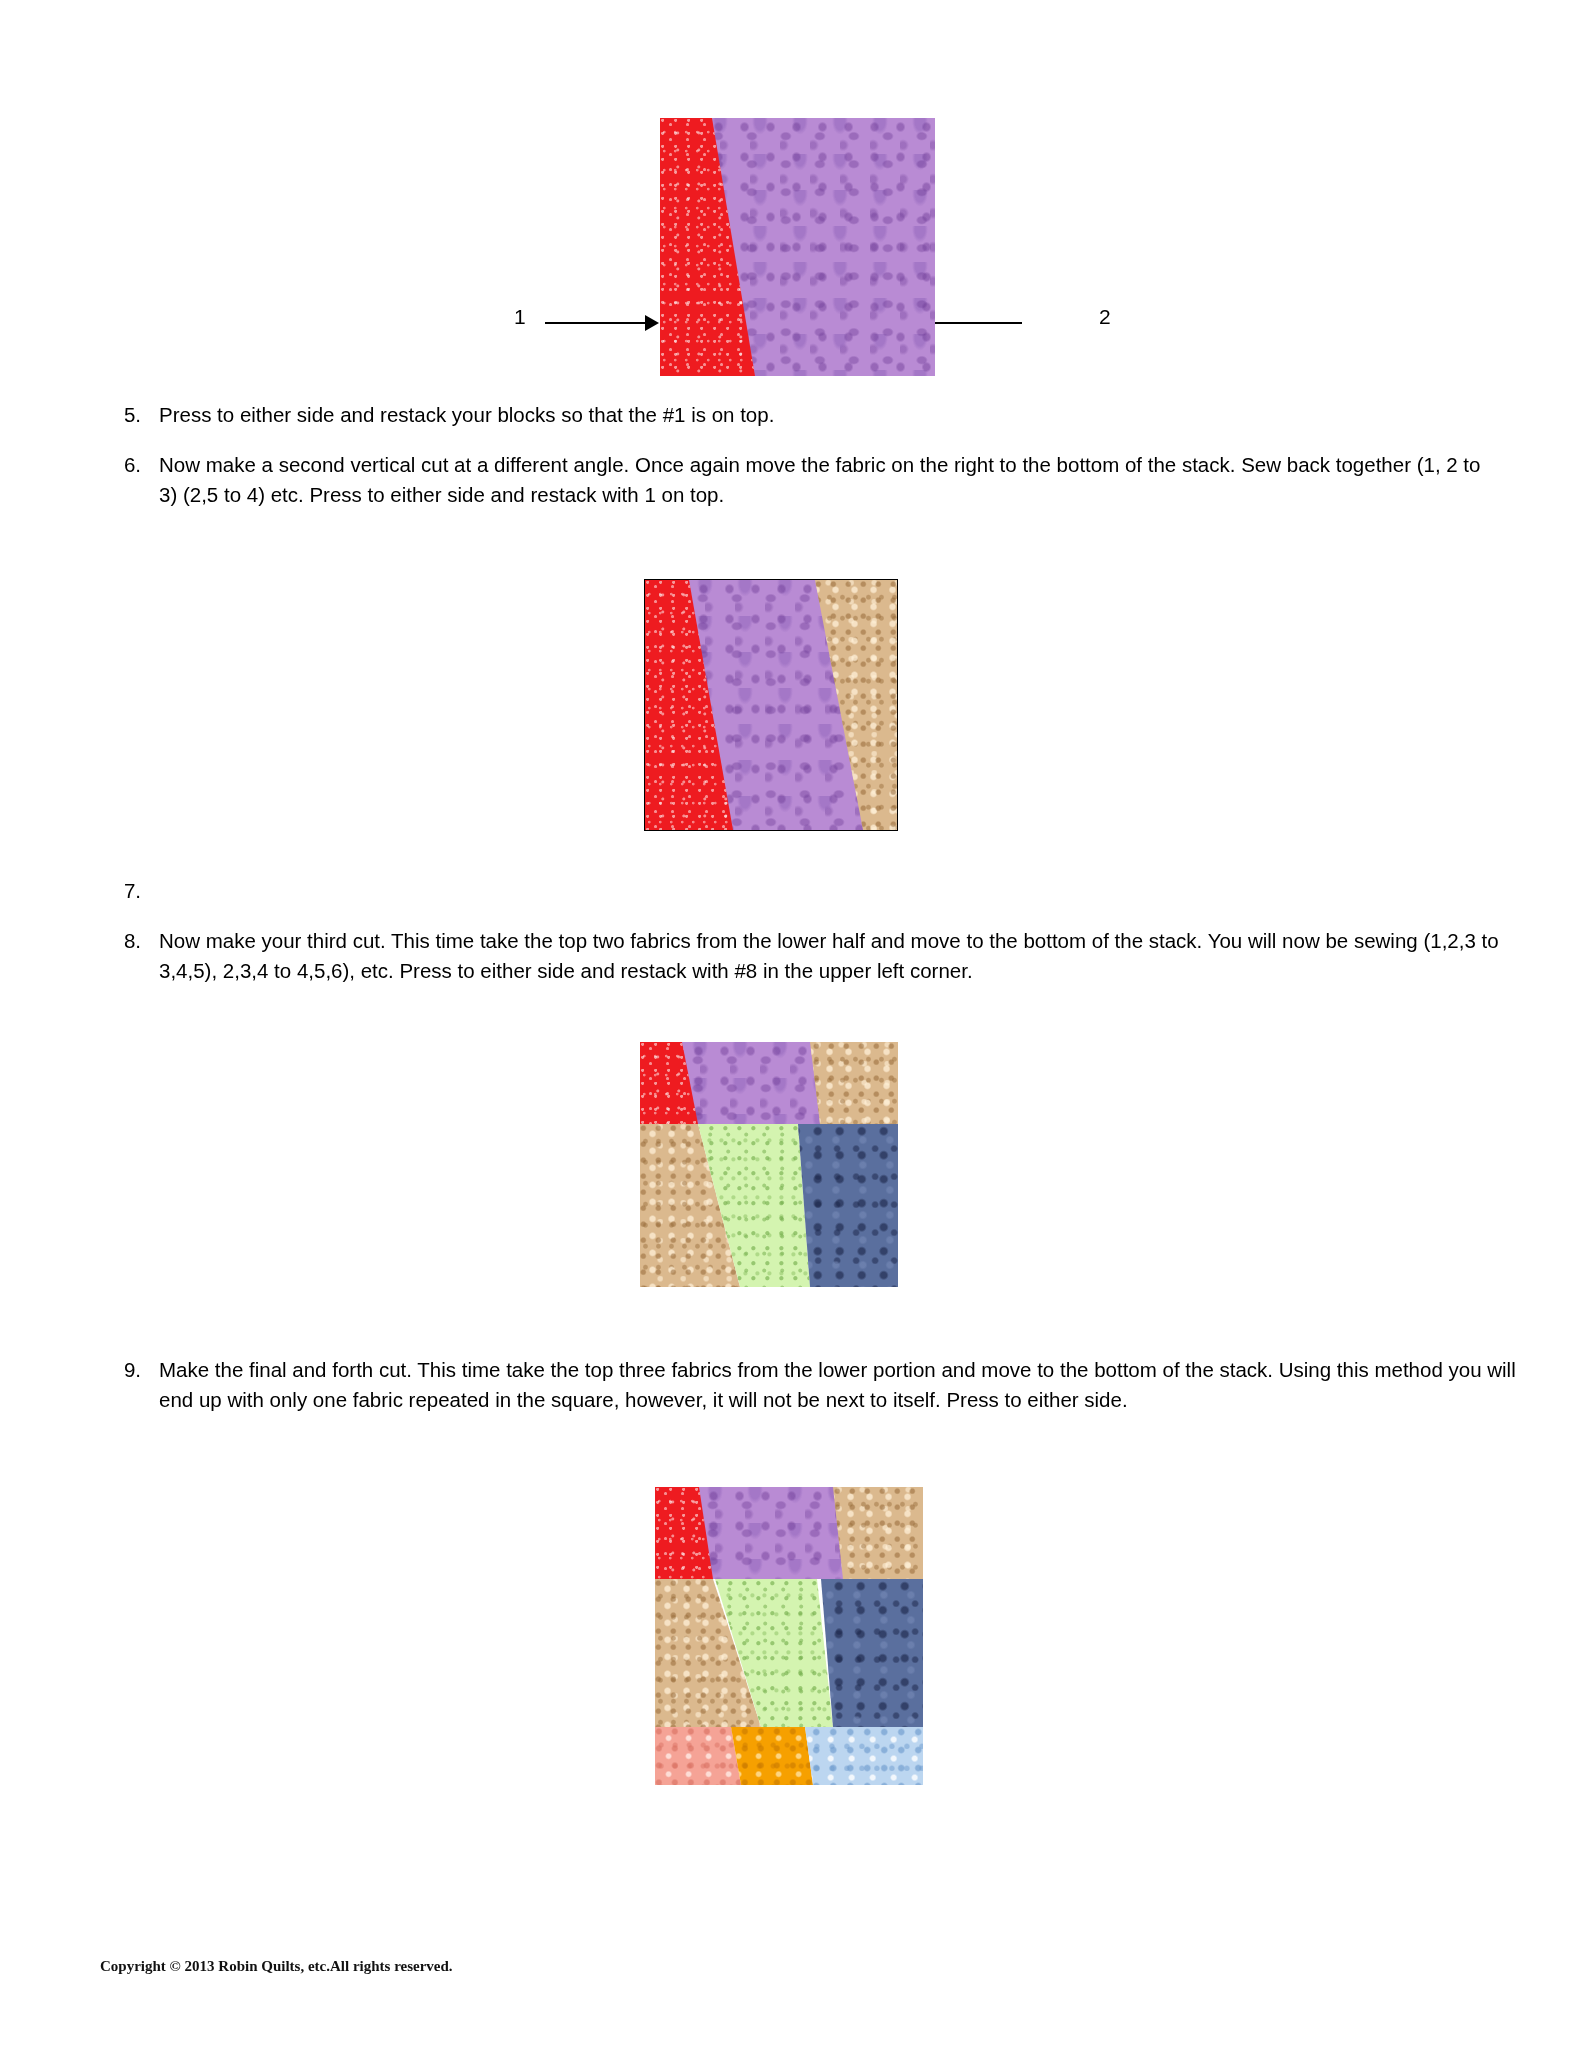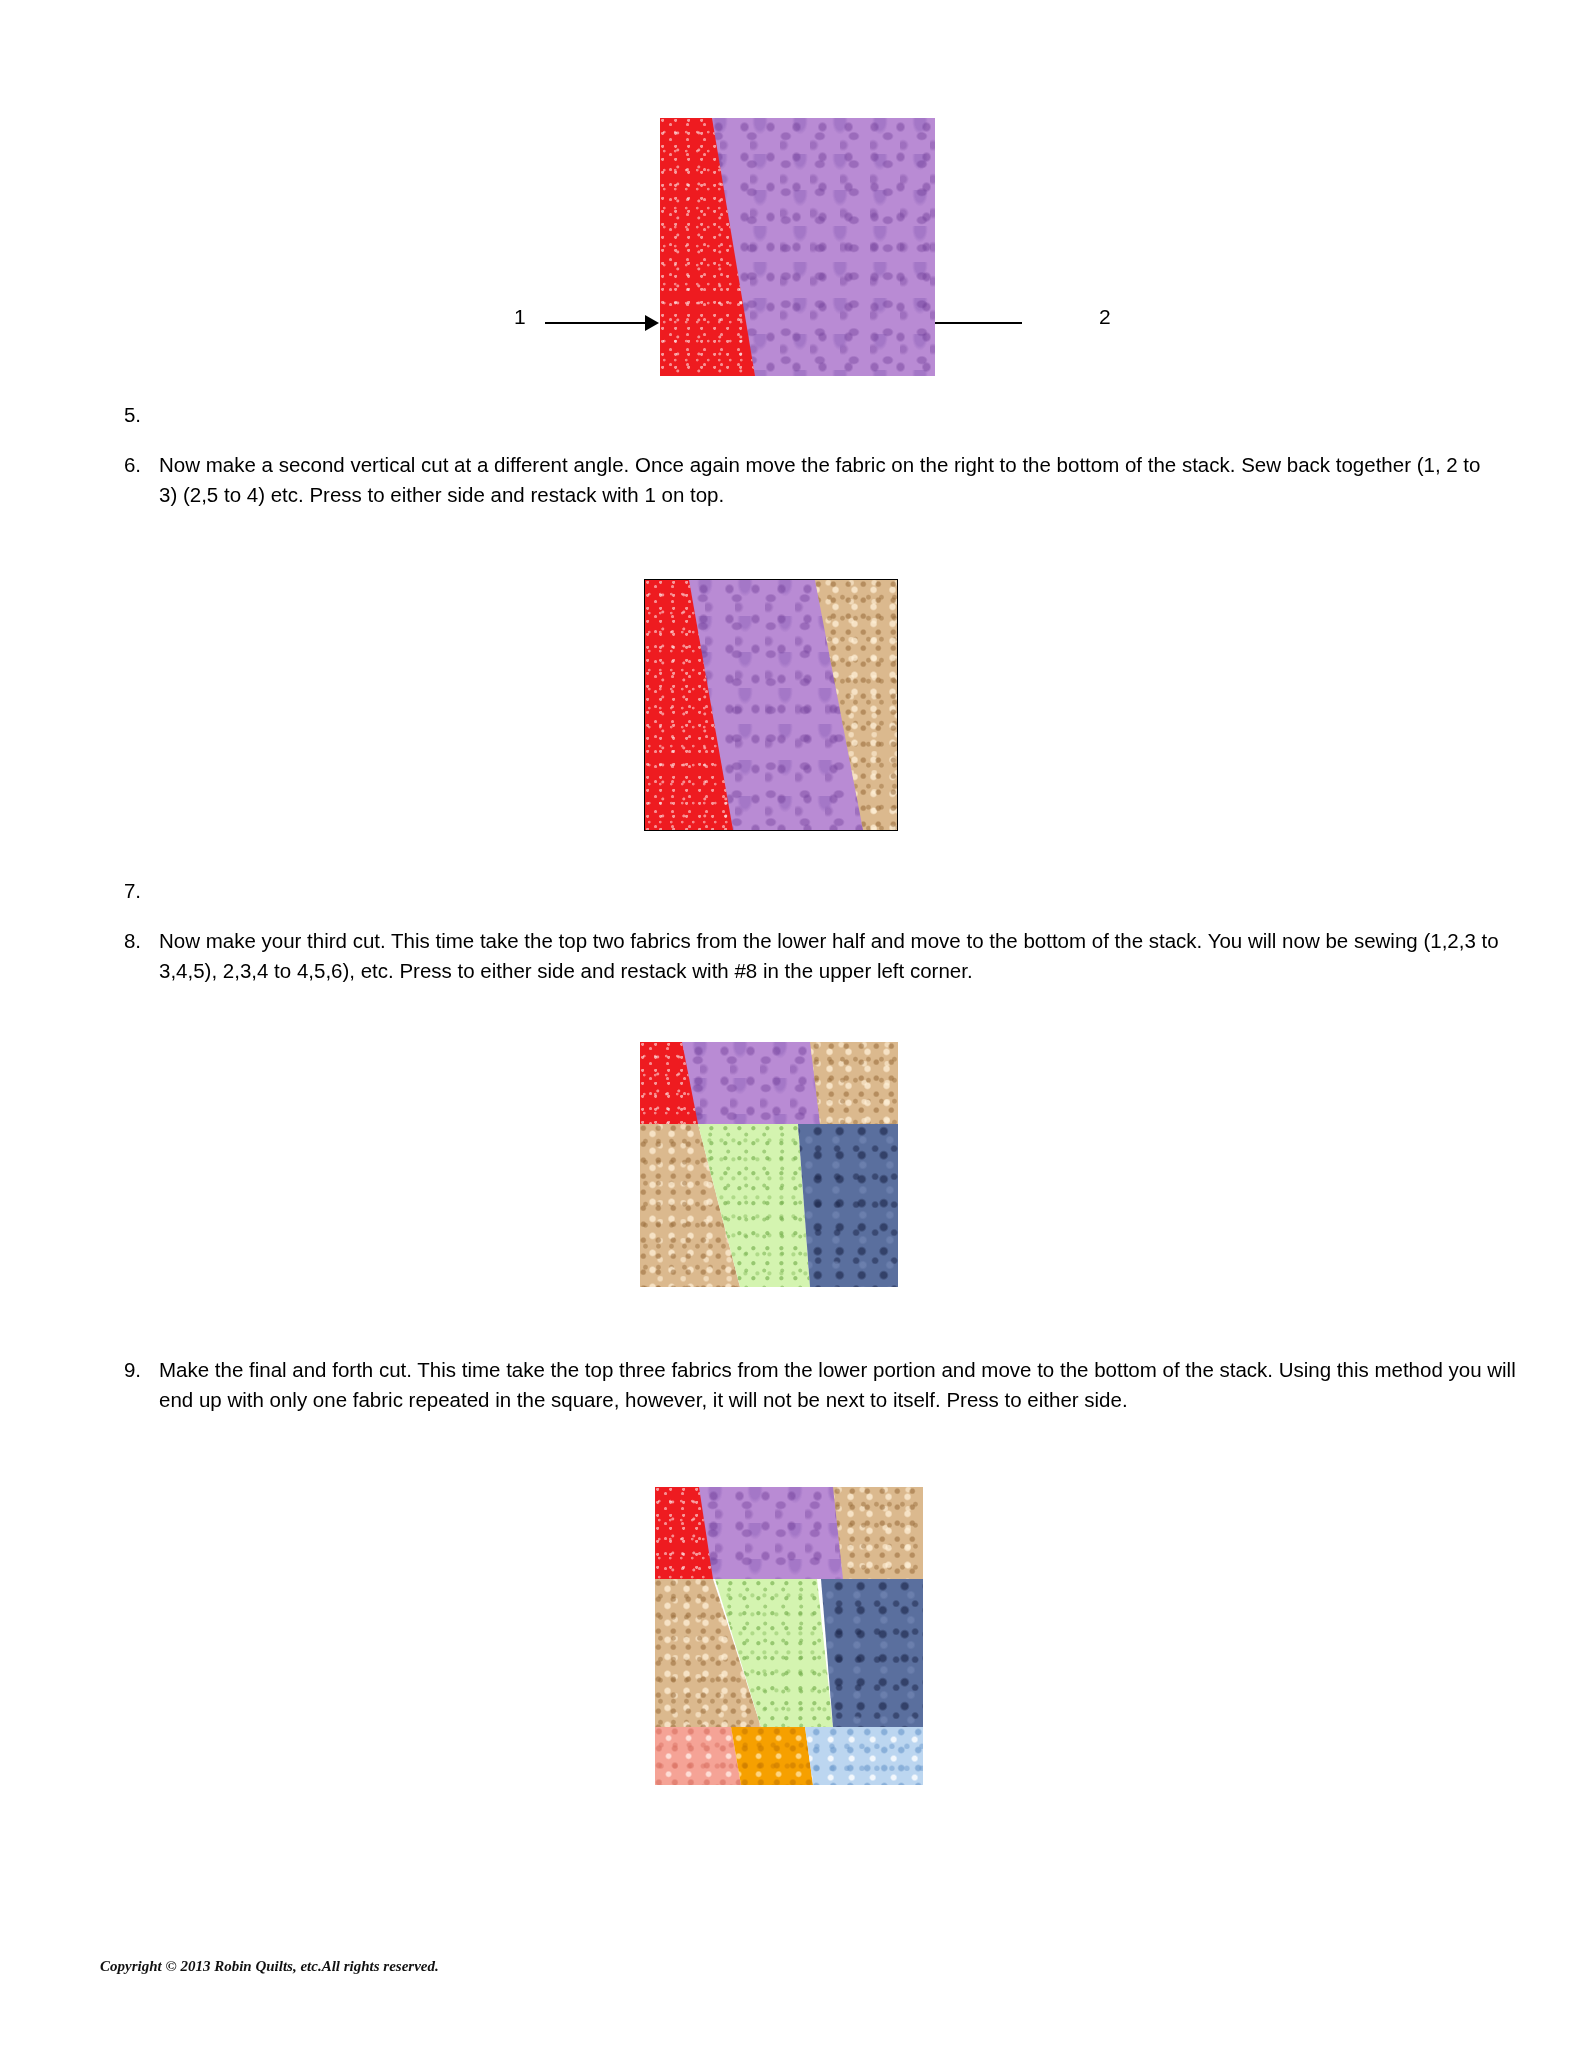--- a/index.html
+++ b/index.html
@@ -170,21 +170,20 @@
   }
 
   .footer {
     position: absolute;
     left: 100px;
     top: 1958px;
     font-size: 15px;
     font-family: "Liberation Serif", serif;
     font-weight: bold;
     color: #111;
-    font-style: italic;
   }
 </style>
 </head>
 <body>
 
 <div class="page">
 
   <div class="fig-arrow-wrap">
     <div class="arrow-row">
       <span class="num-label num-left">1</span>
@@ -200,20 +199,21 @@
 
       <div class="patch tex-purple" style="left:0; top:0; width:275px; height:258px;"></div>
 
       <div class="patch tex-red" style="left:0; top:0; width:120px; height:258px;
                   clip-path: polygon(0 0, 52px 0, 95px 258px, 0 258px);"></div>
     </div>
   </div>
 
   <div class="step" style="left:95px; top:400px; width:1400px;">
     <div class="step-num">5.</div>
+    <div class="step-body">Press to either side and restack your blocks so that the #1 is on top.</div>
   </div>
 
   <div class="step" style="left:95px; top:450px; width:1400px;">
     <div class="step-num">6.</div>
     <div class="step-body">Now make a second vertical cut at a different angle.  Once again move the fabric on the right to the bottom of the stack.  Sew back together (1, 2 to 3) (2,5 to 4) etc.  Press to either side and restack with 1 on top.</div>
   </div>
 
   <div class="block bordered" style="left:645px; top:580px; width:252px; height:250px;">
     <div class="patch tex-purple" style="left:0; top:0; width:252px; height:250px;"></div>
     <div class="patch tex-red" style="left:0; top:0; width:110px; height:250px;

